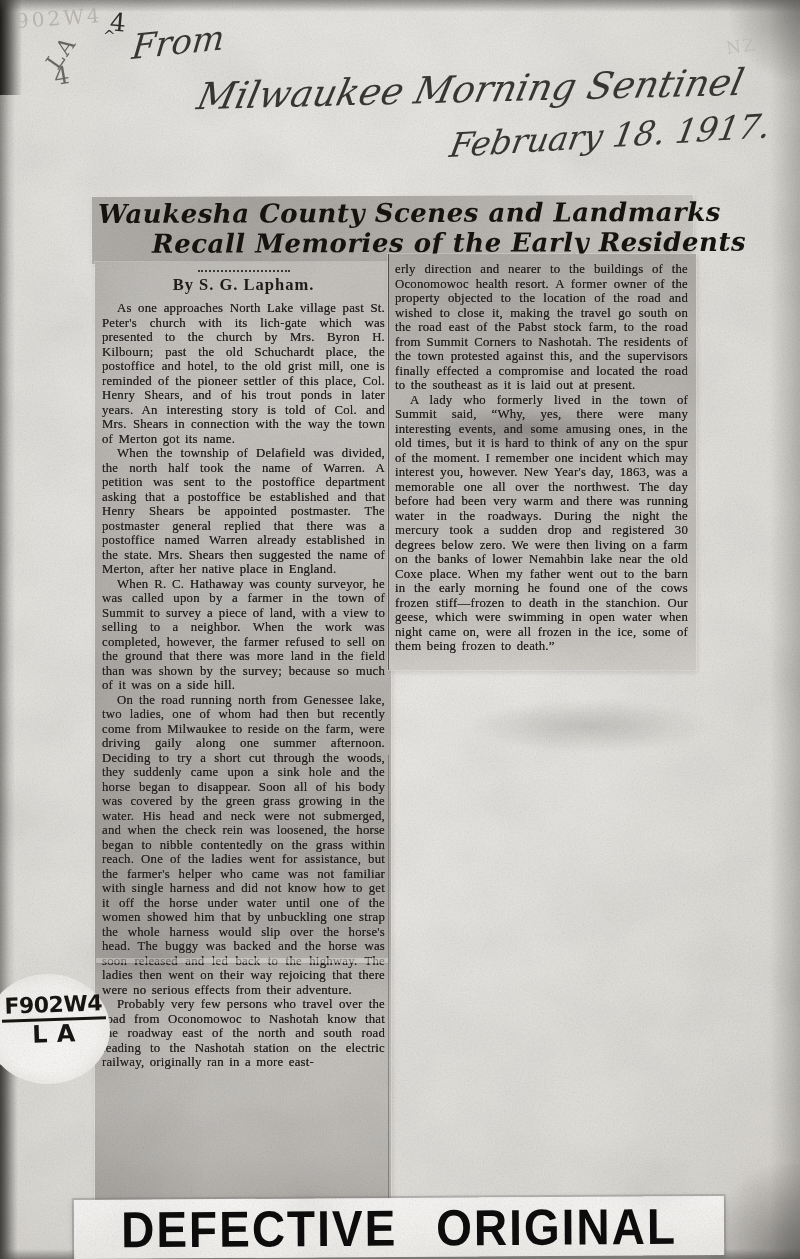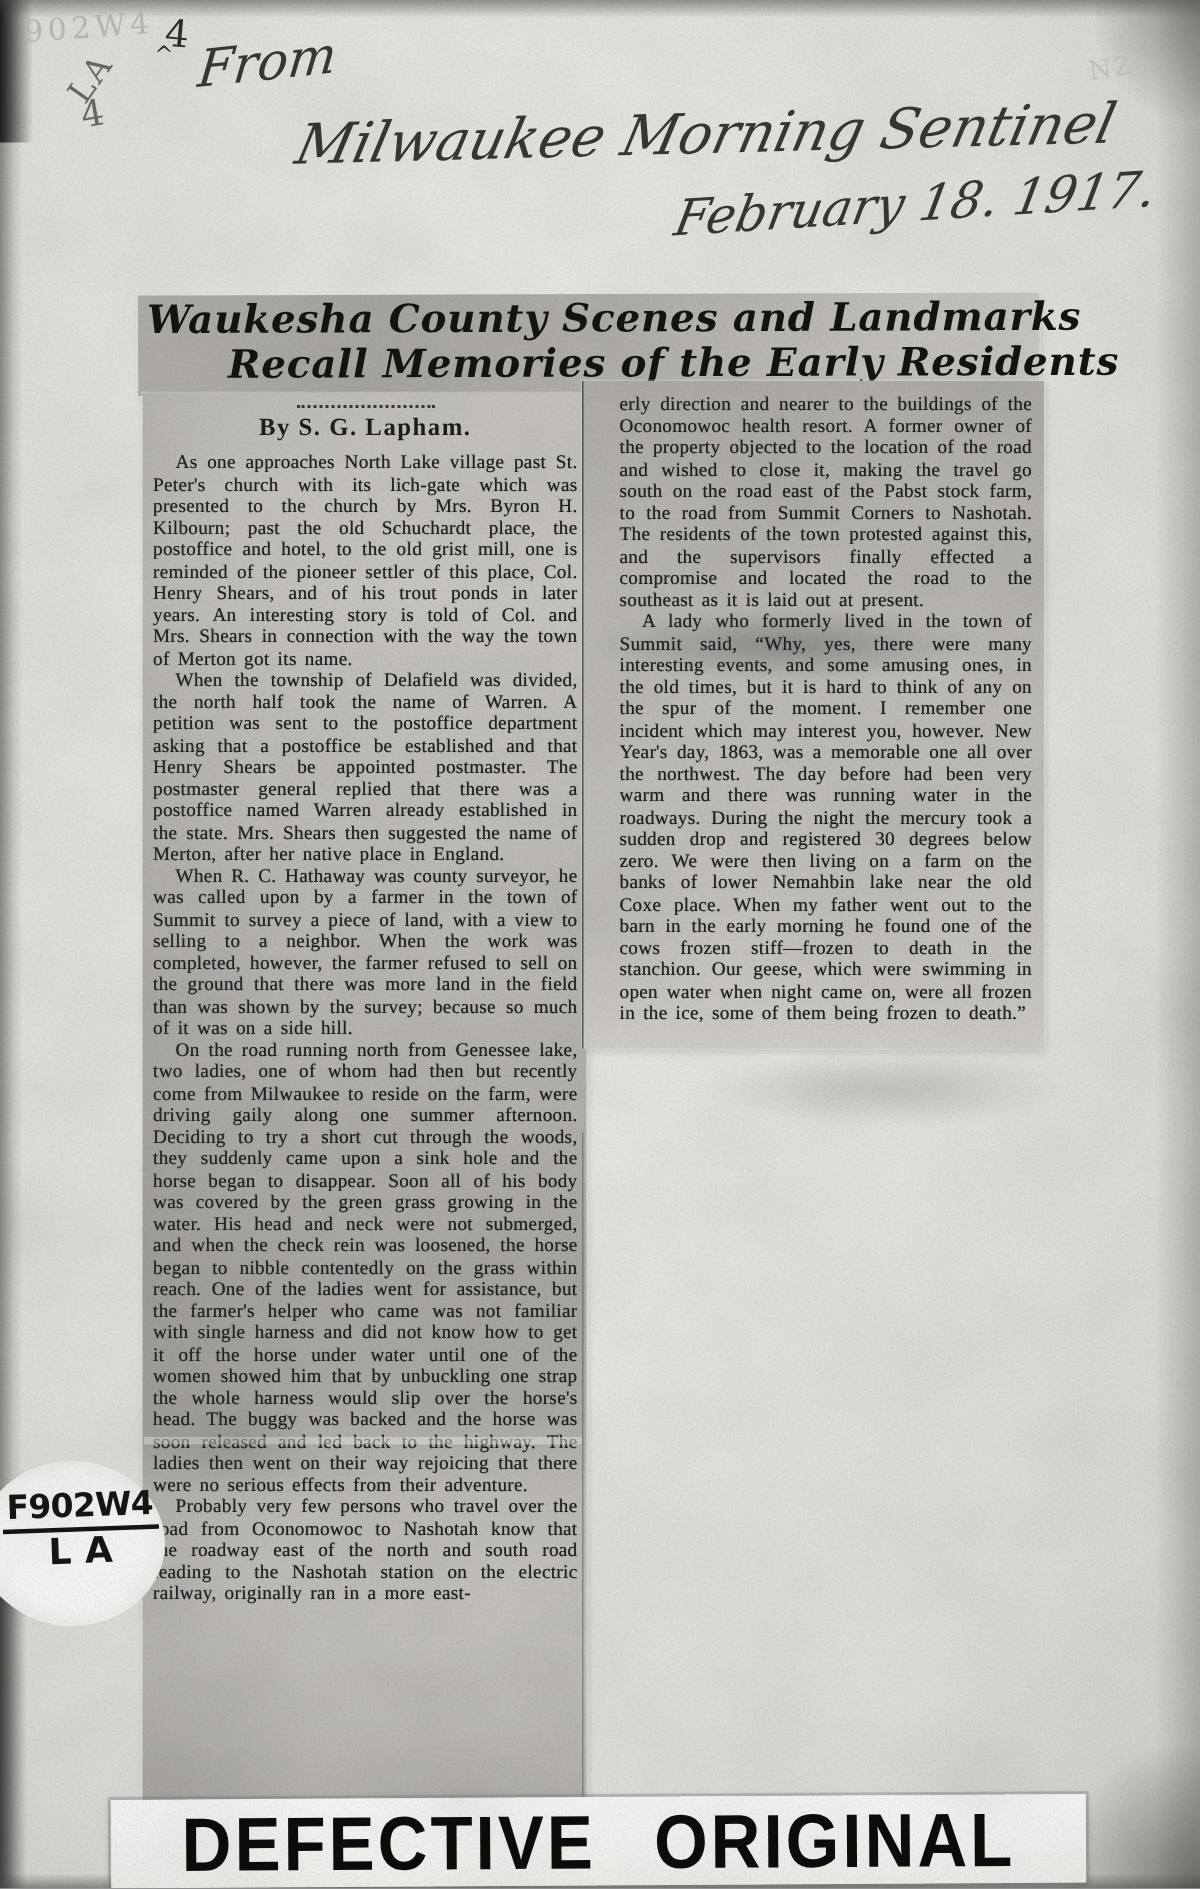--- a/index.html
+++ b/index.html
@@ -50,21 +50,21 @@
     background:linear-gradient(100deg, #b5b2ae 0%, #adaaa6 28%, #b8b5b1 55%, #c6c3bf 82%, #d0cdc9 100%); }
   .headline { margin:0; font-family:"DejaVu Serif", serif; font-style:italic; font-weight:bold;
     color:#15130f; font-size:26px; line-height:30px; letter-spacing:0.5px; white-space:nowrap; }
   .headline .l2 { display:block; margin-left:54px; }
 
   .col-left { left:95px; top:262px; width:296px; min-height:950px; padding:3px 6px 14px 7px;
     background:linear-gradient(180deg, #c9c6c2 0%, #cdcac6 14%, #c4c1bd 32%, #b8b5b1 50%,
                #aeaba7 63%, #b1aeaa 71%, #c4c1bd 78%, #c9c6c2 88%, #b4b1ad 100%); }
   .col-left::before { content:""; position:absolute; inset:0; pointer-events:none;
     background:linear-gradient(90deg, rgba(70,68,66,0.10), rgba(70,68,66,0) 38%); }
-  .col-right { left:388px; top:254px; width:308px; padding:8px 8px 16px 24px;
+  .col-right { left:388px; top:254px; width:308px; padding:8px 8px 16px 6px;
     border-left:1.5px solid rgba(40,38,36,0.70);
     background:linear-gradient(180deg, #b2afab 0%, #bab7b3 18%, #c3c0bc 45%, #c8c5c1 75%, #cdcac6 92%, #d6d3cf 100%); }
 
   .byline-rule { width:92px; border-top:2px dotted #3c3a37; margin:5px auto 3px; }
   .byline { text-align:center; font-weight:bold; font-size:16.5px; letter-spacing:1px;
     color:#1e1c1a; margin:0 0 6px 0; font-family:"Liberation Serif", serif; }
 
   .article-text p { margin:0; text-indent:15px; text-align:justify;
     font-size:12.8px; line-height:14.5px; color:#232120;
     word-spacing:2px; letter-spacing:0.2px;

